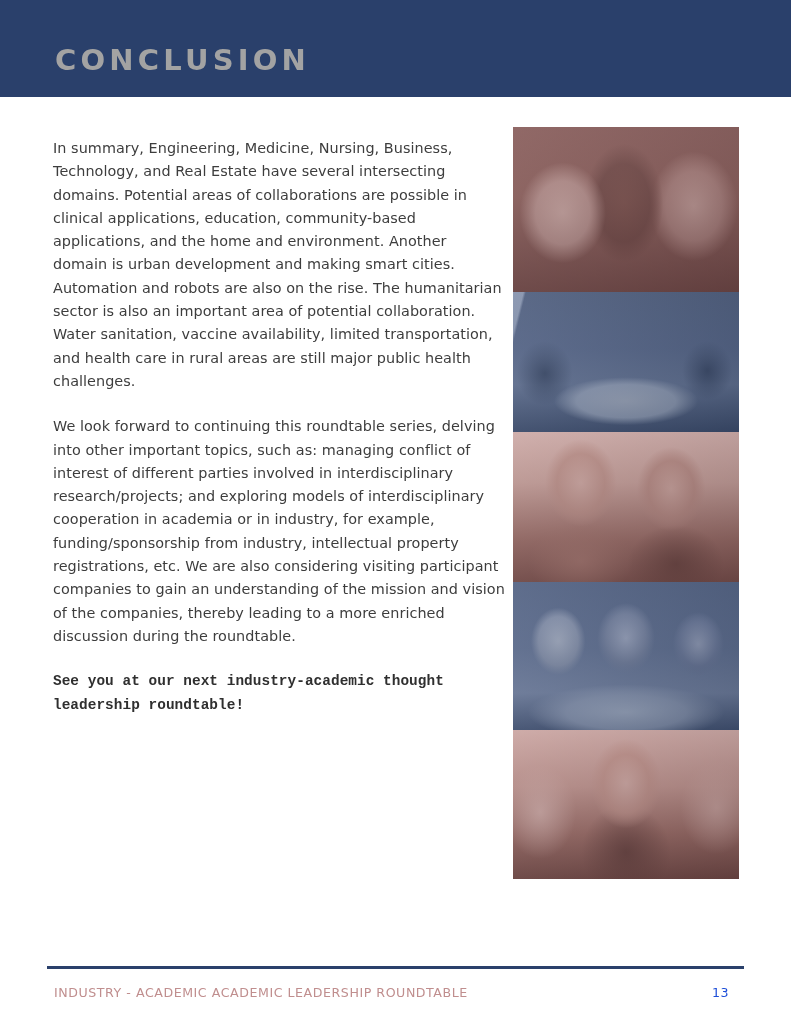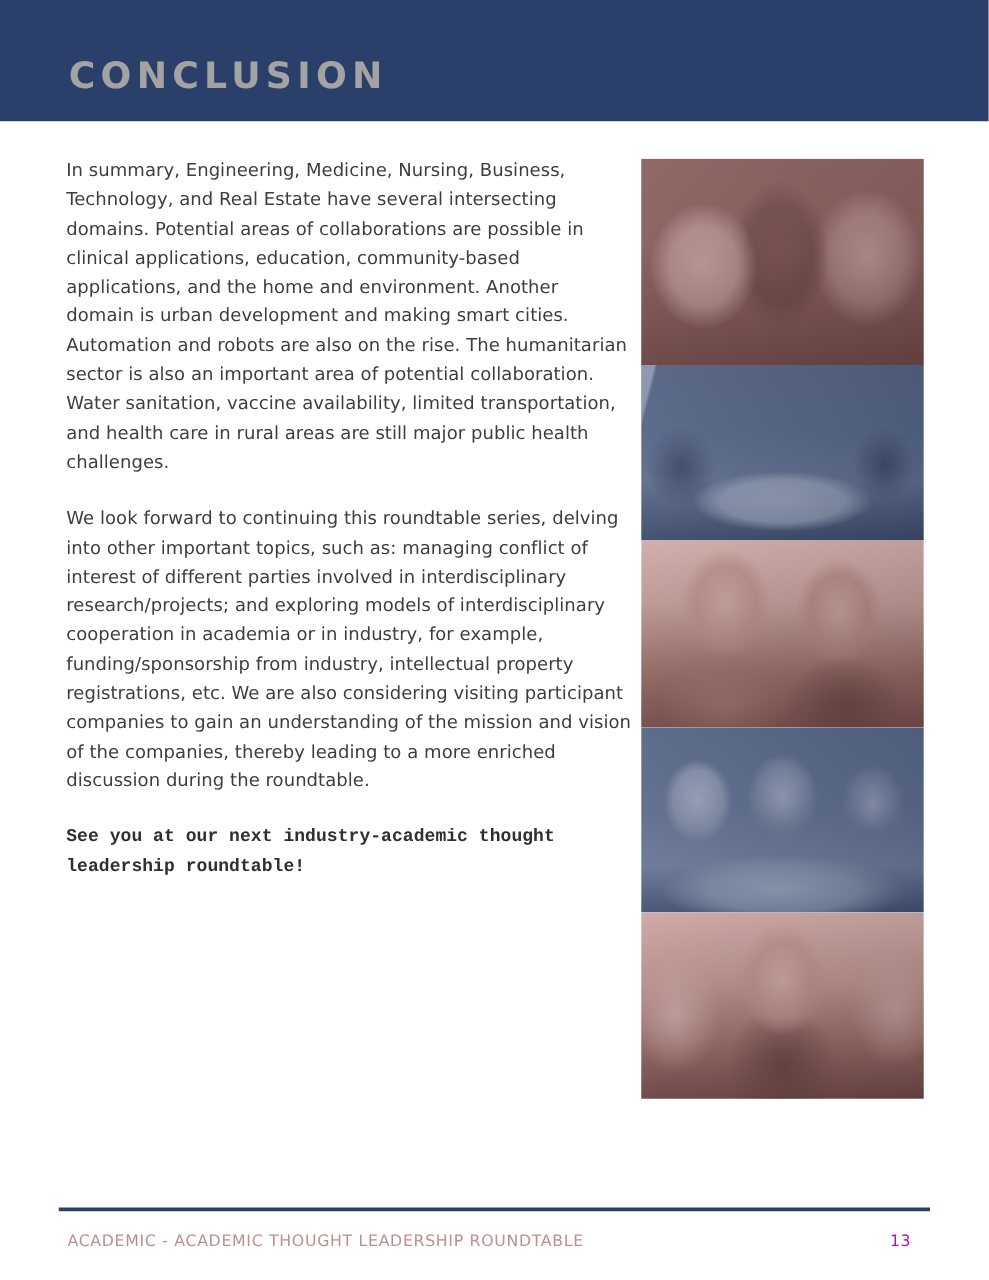--- a/index.html
+++ b/index.html
@@ -49,21 +49,21 @@
   .text-column {
     position: absolute;
     left: 53px;
     top: 28px;
     width: 452px;
   }
   .para {
     font-size: 14.4px;
     line-height: 23.3px;
     color: #3d3d3d;
-    margin: 1px 0 22px 0;
+    margin: 12px 0 22px 0;
     letter-spacing: 0.05px;
   }
   .para:last-child { margin-bottom: 0; }
   .para-bold {
     font-size: 14.4px;
     line-height: 23.3px;
     font-weight: bold;
     color: #2f2f2f;
     margin: 0;
     letter-spacing: 0.05px;
@@ -166,21 +166,21 @@
     letter-spacing: 0.55px;
     color: #c08e8e;
     white-space: nowrap;
   }
   .footer-page {
     position: absolute;
     left: 712px;
     top: 38px;
     font-size: 12.6px;
     letter-spacing: 0.4px;
-    color: #a21caf;
+    color: #1d4ed8;
   }
 </style>
 </head>
 <body>
 
 <div class="header-band">
   <div class="header-title">CONCLUSION</div>
 </div>
 
 <div class="content">
@@ -216,15 +216,15 @@
     <div class="photo" style="height:149px;">
       <div class="scene bg-e"></div>
       <div class="tint tint-rose"></div>
     </div>
 
   </div>
 </div>
 
 <div class="footer">
   <div class="footer-rule"></div>
-  <div class="footer-text">ACADEMIC - ACADEMIC THOUGHT LEADERSHIP ROUNDTABLE</div>
+  <div class="footer-text">INDUSTRY - ACADEMIC ACADEMIC LEADERSHIP ROUNDTABLE</div>
   <div class="footer-page">13</div>
 </div>
 
 </body></html>

